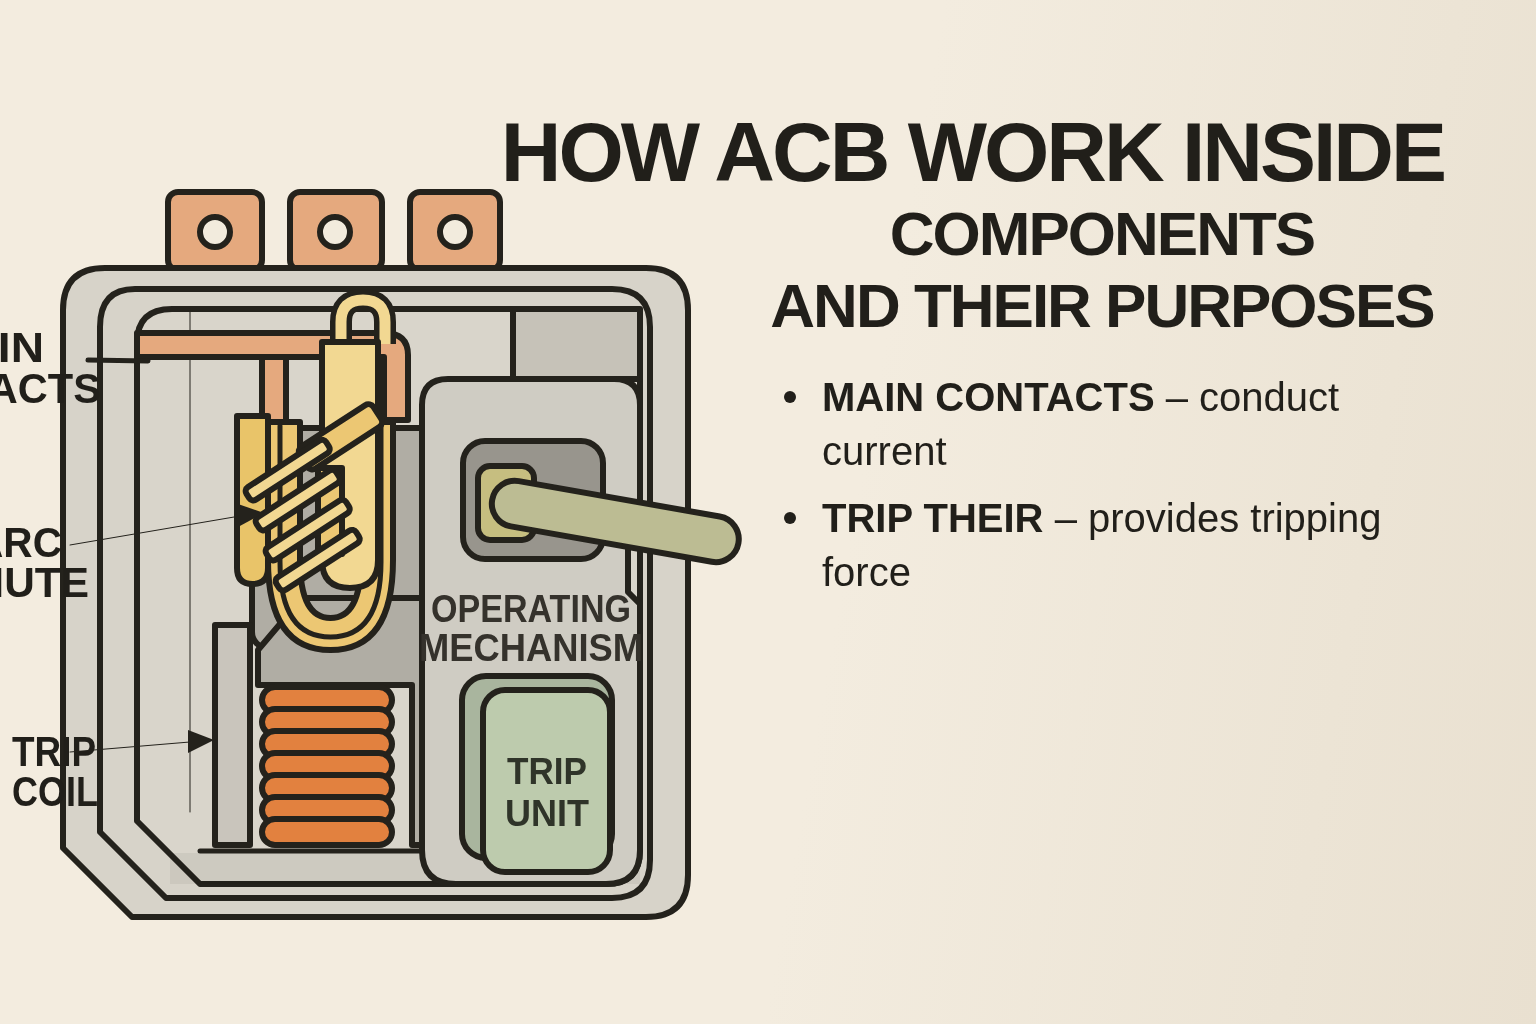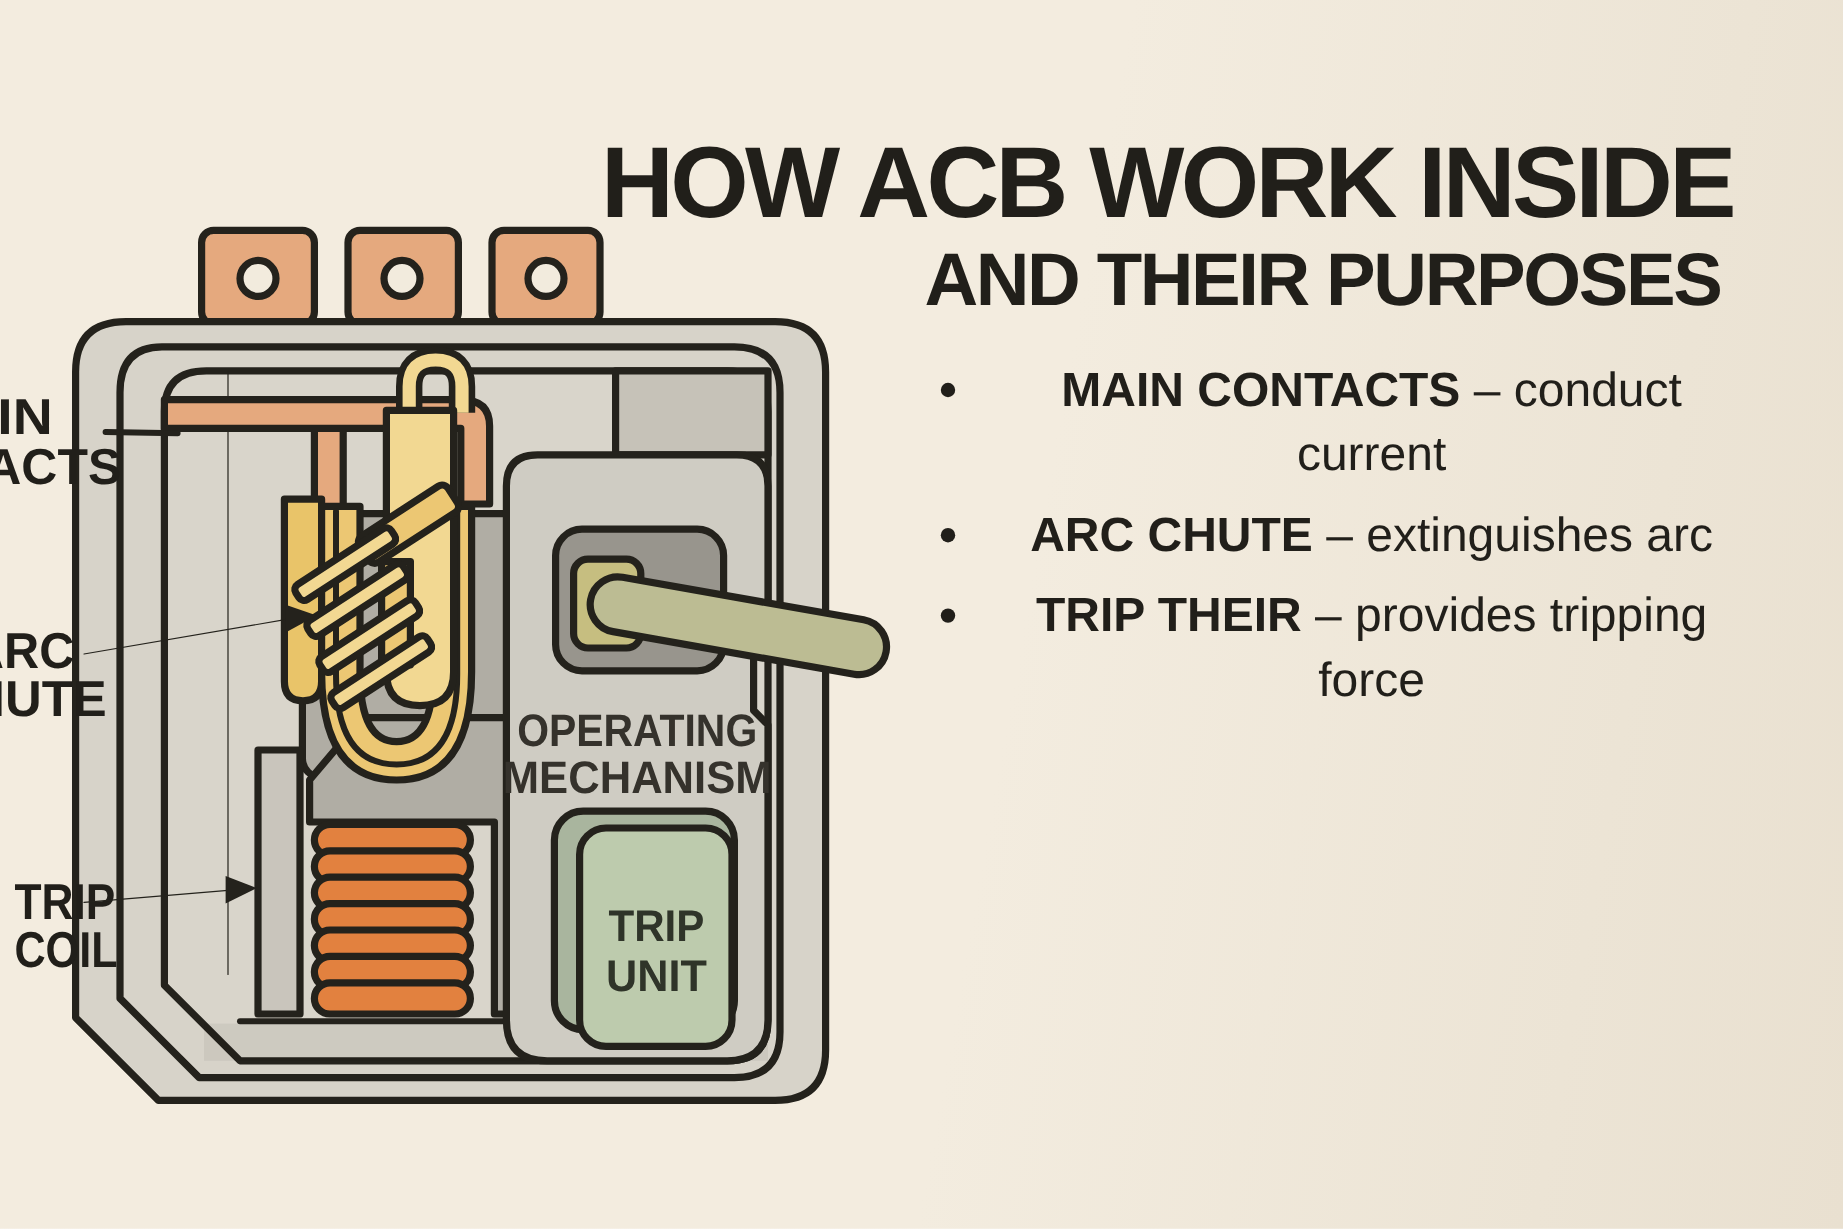--- a/index.html
+++ b/index.html
@@ -11,21 +11,21 @@
   .canvas{position:absolute;inset:0;}
   .page-title{
     position:absolute;top:48px;left:0;width:1444px;text-align:right;
     font-size:84px;font-weight:bold;letter-spacing:-3px;color:var(--text);
     white-space:nowrap;
   }
   .right-panel{position:absolute;left:740px;top:198px;width:724px;}
   .rp-heading{ text-align:center;font-size:62px;font-weight:bold;letter-spacing:-2px;line-height:72px;color:var(--text);}
   .component-list{
     list-style:none;margin:28px 0 0 0;padding:0 0 0 32px;
-    font-size:40px;line-height:54px;color:var(--text);text-align:center;
+    font-size:40px;line-height:54px;color:var(--text);
   }
   .component-list li{position:relative;padding-left:50px;margin-bottom:13px;}
   .component-list li::before{
     content:"";position:absolute;left:12px;top:21px;width:12px;height:12px;border-radius:50%;
     background:var(--text);
   }
   .component-term{font-weight:bold;}
   .component-desc{font-weight:normal;white-space:pre-wrap;}
   
   svg text{font-family:"Liberation Sans",sans-serif;}
@@ -149,29 +149,27 @@
     <g>
       <text class="diagram-label" x="12" y="766" text-anchor="start" textLength="84" lengthAdjust="spacingAndGlyphs">TRIP</text>
       <text class="diagram-label" x="12" y="806" text-anchor="start" textLength="86" lengthAdjust="spacingAndGlyphs">COIL</text>
       <line class="ln" x1="70" y1="752" x2="190" y2="742"></line>
       <polygon points="188,730 214,740 188,753" fill="var(--outline)"></polygon>
     </g>
   </svg>
 
   <section class="right-panel">
     <div class="rp-heading">
+      <div>COMPONENTS</div>
       <div>AND THEIR PURPOSES</div>
     </div>
     <ul class="component-list">
       <li>
         <span class="component-term">MAIN CONTACTS</span><span class="component-desc"> – conduct
 current</span>
-      </li>
-      <li>
-        <span class="component-term">ARC CHUTE</span><span class="component-desc"> – extinguishes arc</span>
       </li>
       <li>
         <span class="component-term">TRIP THEIR</span><span class="component-desc"> – provides tripping
 force</span>
       </li>
     </ul>
   </section>
 
 </div>
 

